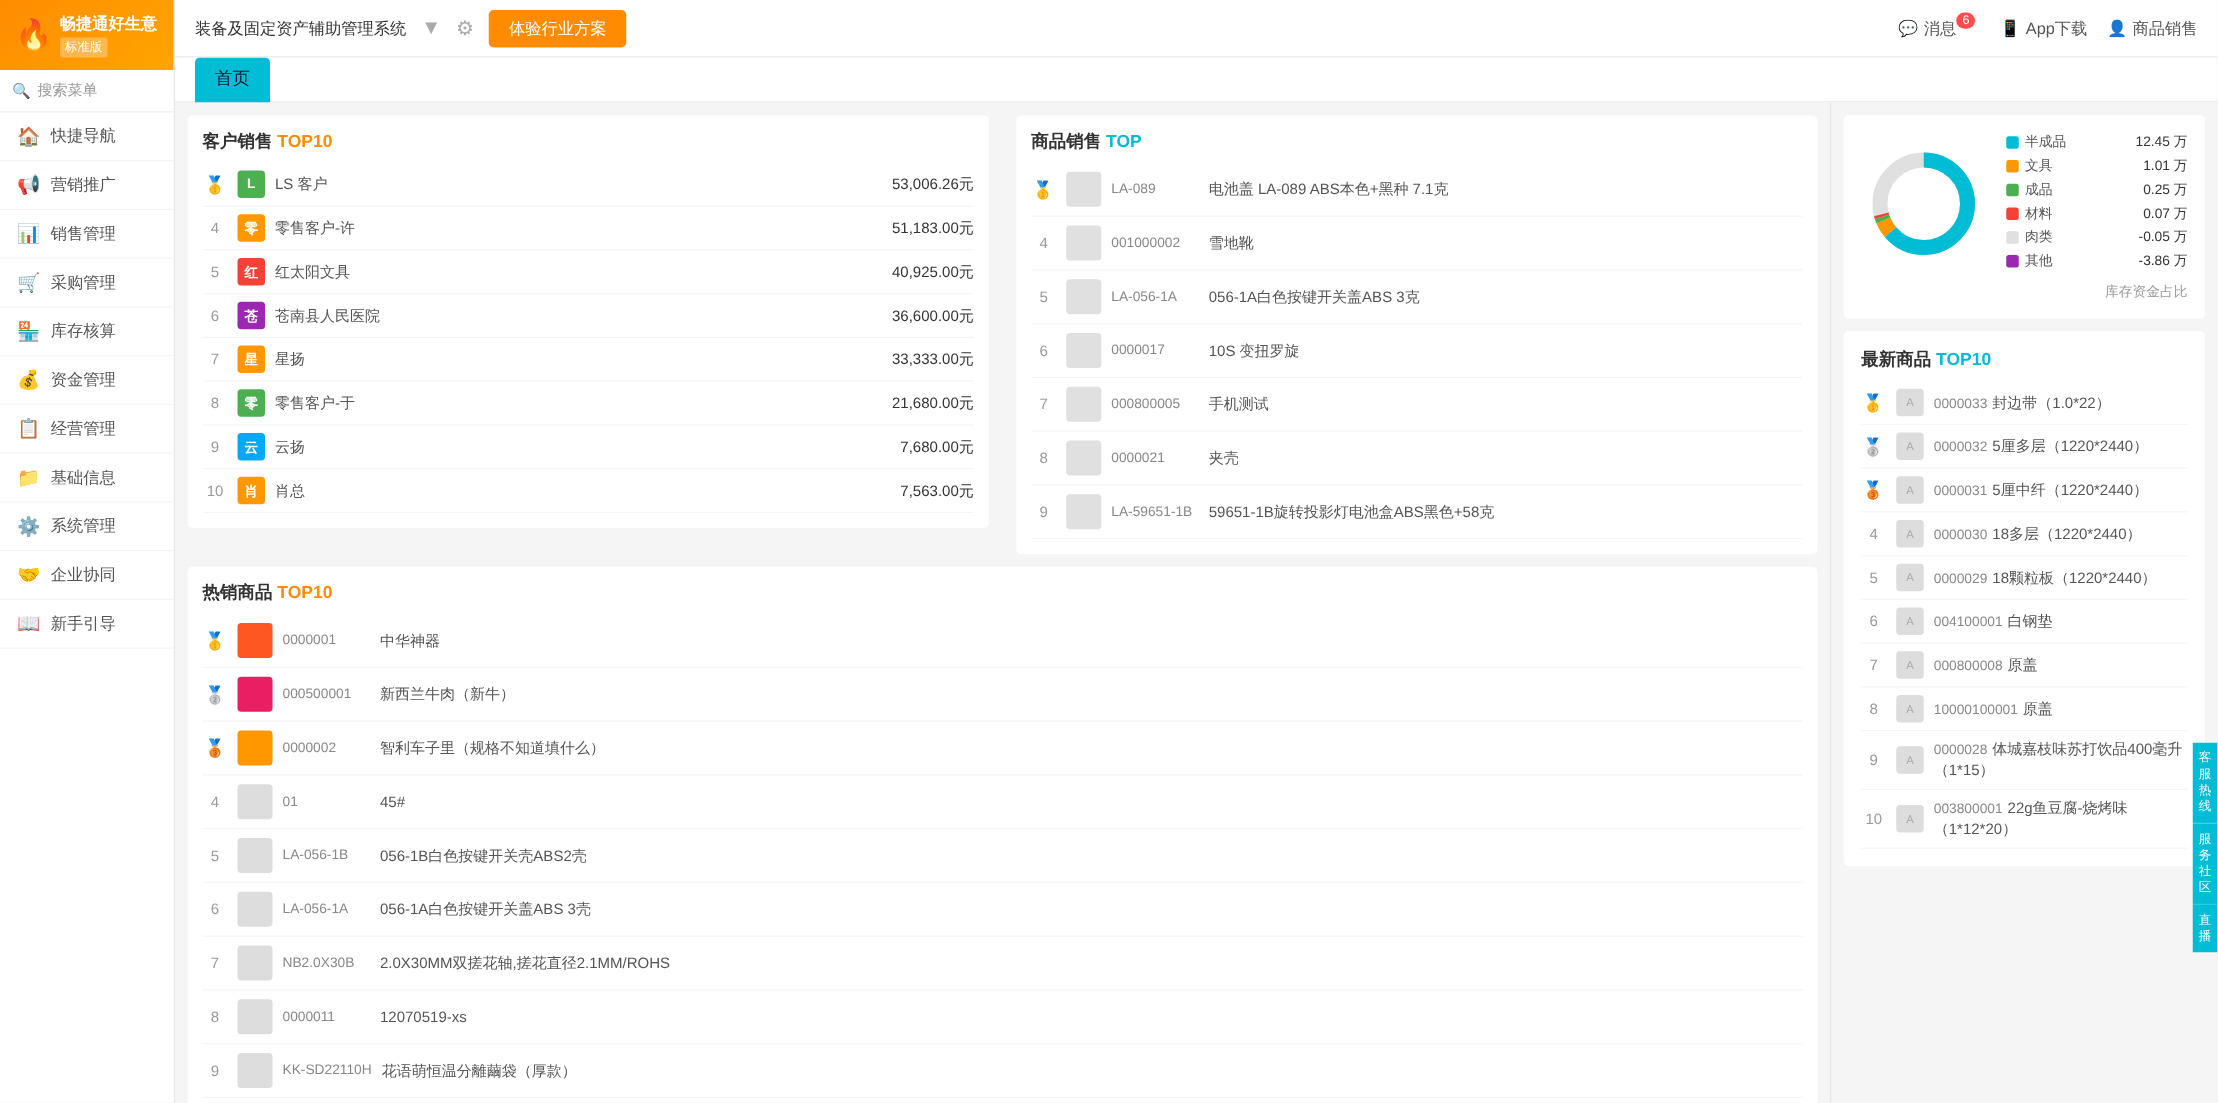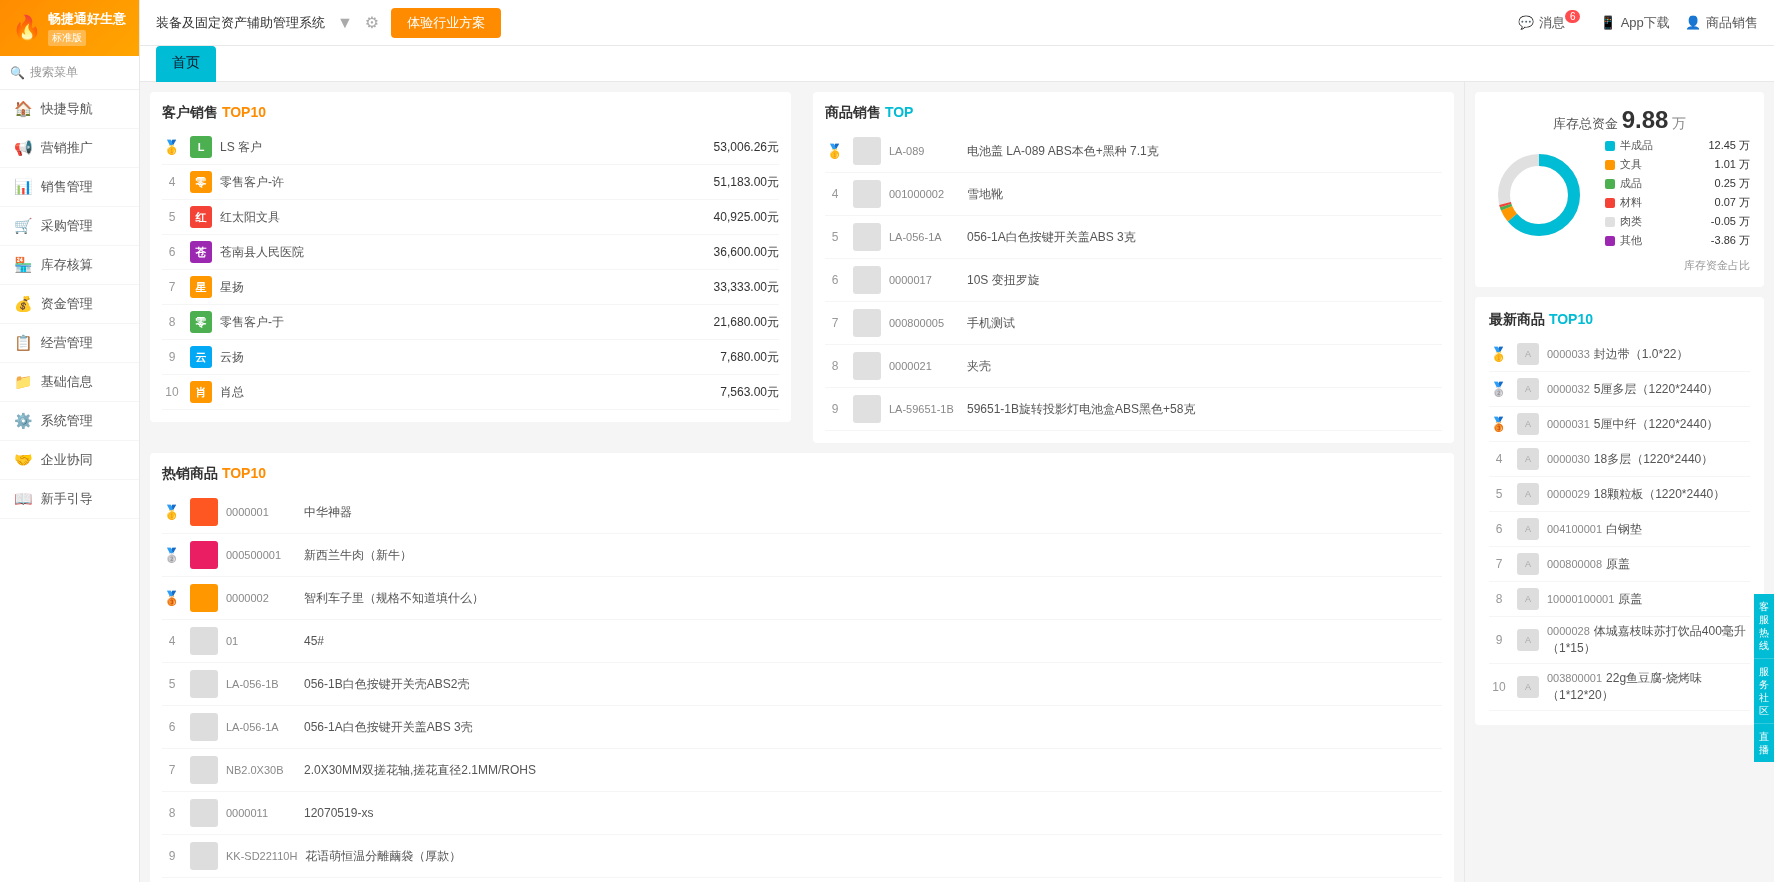--- a/index.html
+++ b/index.html
@@ -649,21 +649,20 @@
               <div class="product-name">花语萌恒温分離繭袋（厚款）</div>
             </div>
           </div>
         </div>
       </div>
     </div>
 
     <div class="main-right">
 
       <div class="inventory-card">
-        <div class="inventory-total-label">库存总资金 <span style="font-size:24px;font-weight:bold;color:#333;">9.88</span> <span style="font-size:14px;color:#888;">万</span></div>
 
         <div class="donut-container">
 
           <svg class="donut-chart" viewBox="0 0 100 100">
 
             <circle cx="50" cy="50" r="35" fill="none" stroke="#e0e0e0" stroke-width="12"></circle>
 
             <circle cx="50" cy="50" r="35" fill="none" stroke="#00bcd4" stroke-width="12" stroke-dasharray="140 220" stroke-dashoffset="0" transform="rotate(-90 50 50)"></circle>
 
             <circle cx="50" cy="50" r="35" fill="none" stroke="#ff9800" stroke-width="12" stroke-dasharray="11 220" stroke-dashoffset="-140" transform="rotate(-90 50 50)"></circle>

